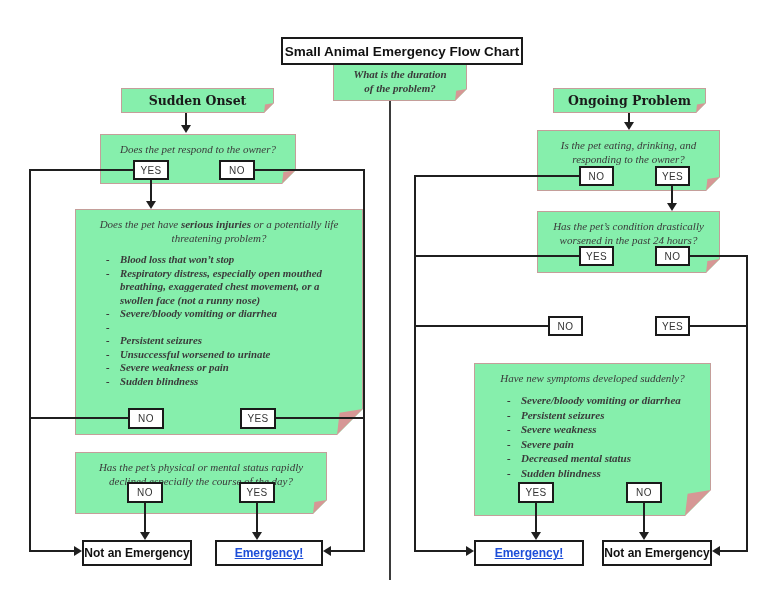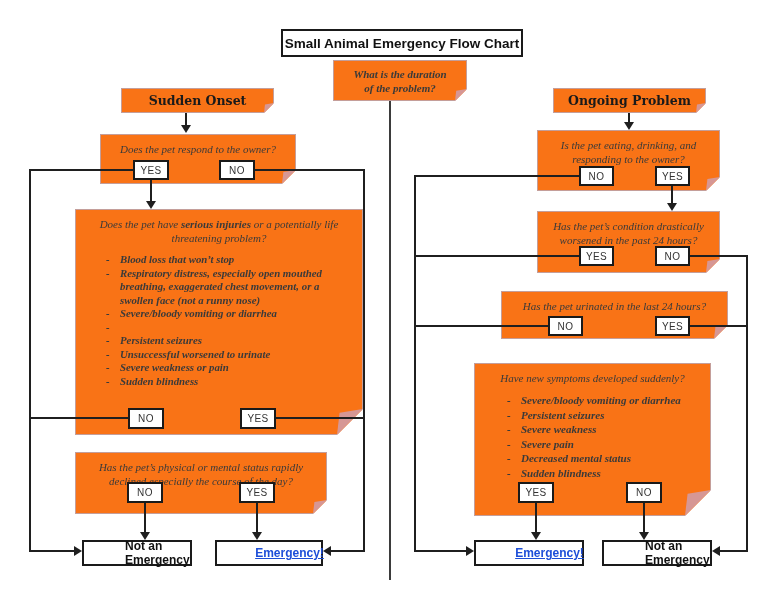--- a/index.html
+++ b/index.html
@@ -1,34 +1,34 @@
 <!DOCTYPE html>
 <html><head>
 <meta charset="utf-8">
 <style>
   html,body{margin:0;padding:0;background:#ffffff;}
   .canvas{position:relative;width:768px;height:594px;background:#ffffff;overflow:hidden;
           font-family:"Liberation Sans",sans-serif;}
   
-  .pink{position:absolute;background:#f97316;border:1px solid #c49e9a;box-sizing:border-box;z-index:2;}
+  .pink{position:absolute;background:#86efac;border:1px solid #c49e9a;box-sizing:border-box;z-index:2;}
   .fold{position:absolute;right:-1px;bottom:-1px;z-index:2;}
   .fold .cut{position:absolute;left:0;top:0;width:100%;height:100%;background:#ffffff;
              clip-path:polygon(100% 0,100% 100%,0 100%);}
   .fold .flap{position:absolute;left:0;top:0;width:100%;height:100%;background:#d69795;
               clip-path:polygon(0 99%,99% 0,10% 14%);}
   
   .wbox{position:absolute;background:#ffffff;border:2px solid #1a1a1a;box-sizing:border-box;
         display:flex;align-items:center;justify-content:center;
         font:10px "Liberation Sans",sans-serif;color:#333;letter-spacing:.4px;z-index:4;}
   .outcome{position:absolute;background:#ffffff;border:2px solid #1a1a1a;box-sizing:border-box;
         display:flex;align-items:center;justify-content:center;
-        font:bold 12px "Liberation Sans",sans-serif;color:#111;z-index:4;padding-left:41px;}
+        font:bold 12px "Liberation Sans",sans-serif;color:#111;z-index:4;}
   .em-red{color:#1d4ed8;text-decoration:underline;}
   .titlebox{position:absolute;background:#fff;border:2px solid #1a1a1a;box-sizing:border-box;
-        text-align:center;font:bold 13.5px/25px "Liberation Sans",sans-serif;color:#111;z-index:4;}
+        text-align:center;font:bold 13.5px/25px "Liberation Sans",sans-serif;color:#111;z-index:4;margin-top:8px;}
   
   .hdr{ text-align:center;font:bold 12.5px/24px "DejaVu Serif",serif;color:#1a1a1a;}
   .q{padding-top:7px;text-align:center;font:italic 11px/14px "Liberation Serif",serif;color:#3a3a3a;}
   .q b{font-weight:bold;}
   .notetxt{padding-top:6px;text-align:center;font:bold italic 11px/14px "Liberation Serif",serif;color:#3a3a3a;}
   .list{margin-top:8px;}
   .li{display:flex;font:bold italic 10.8px/13.5px "Liberation Serif",serif;color:#3a3a3a;}
   .li .dash{width:14px;margin-left:30px;flex:none;}
   .li .txt{flex:1;padding-right:10px;}
   .list2 .li{font:bold italic 11px/14.5px "Liberation Serif",serif;}
@@ -193,27 +193,20 @@
         <div class="flap"></div>
       </div>
   </div>
   <div class="wbox" style="left:579px;top:246px;width:35px;height:20px;">
       <span>YES</span>
     </div>
   <div class="wbox" style="left:655px;top:246px;width:35px;height:20px;">
       <span>NO</span>
     </div>
 
-  <div class="pink" style="left:501px;top:291px;width:227px;height:48px;">
-    <div class="q nowrap">Has the pet urinated in the last 24 hours?</div>
-    <div class="fold" style="width:14px;height:14px;">
-        <div class="cut"></div>
-        <div class="flap"></div>
-      </div>
-  </div>
   <div class="wbox" style="left:548px;top:316px;width:35px;height:20px;">
       <span>NO</span>
     </div>
   <div class="wbox" style="left:655px;top:316px;width:35px;height:20px;">
       <span>YES</span>
     </div>
 
   <div class="pink" style="left:474px;top:363px;width:237px;height:153px;">
     <div class="q">Have new symptoms developed suddenly?</div>
     <div class="list list2">

